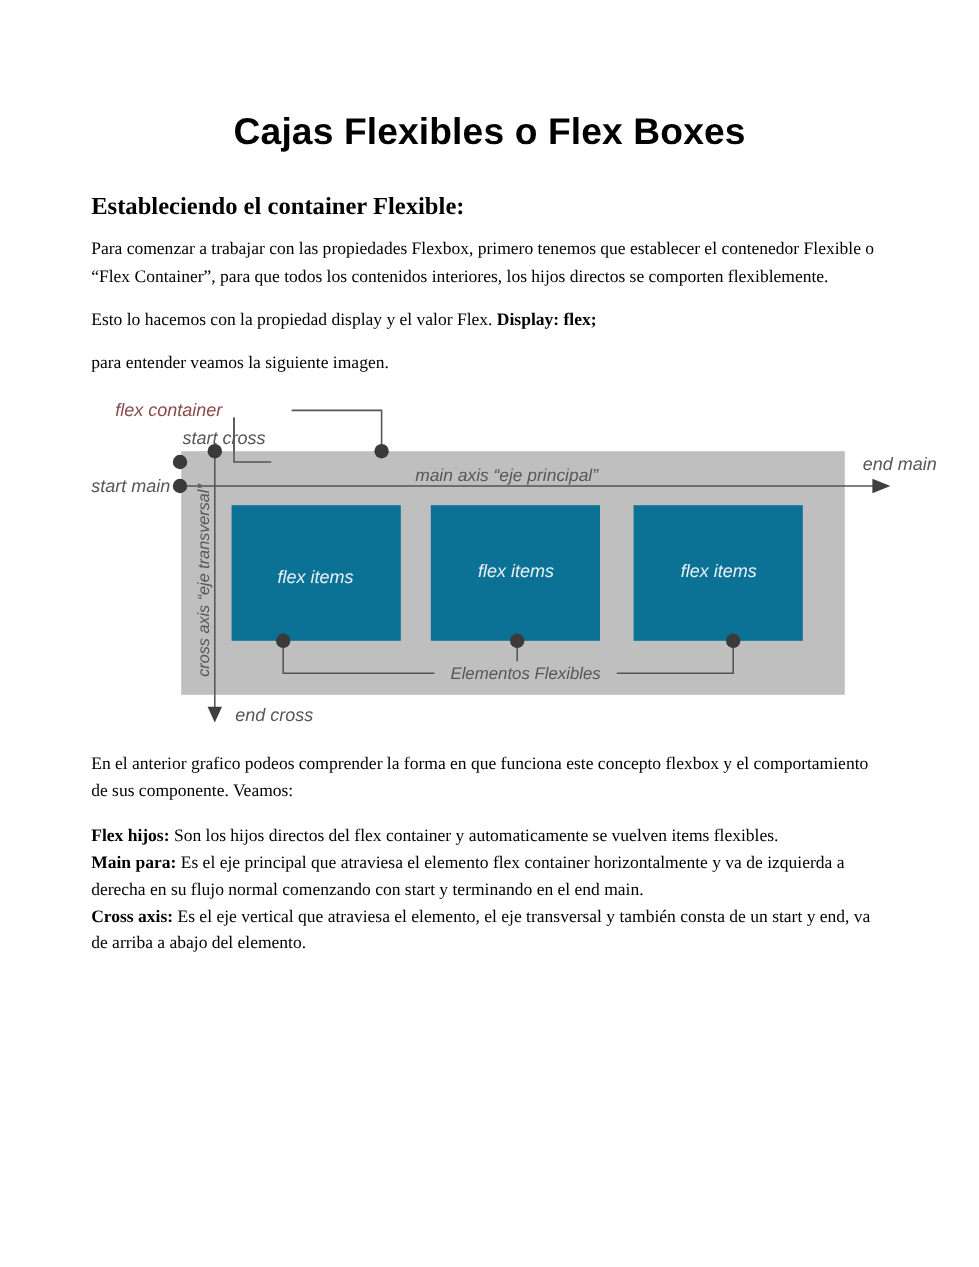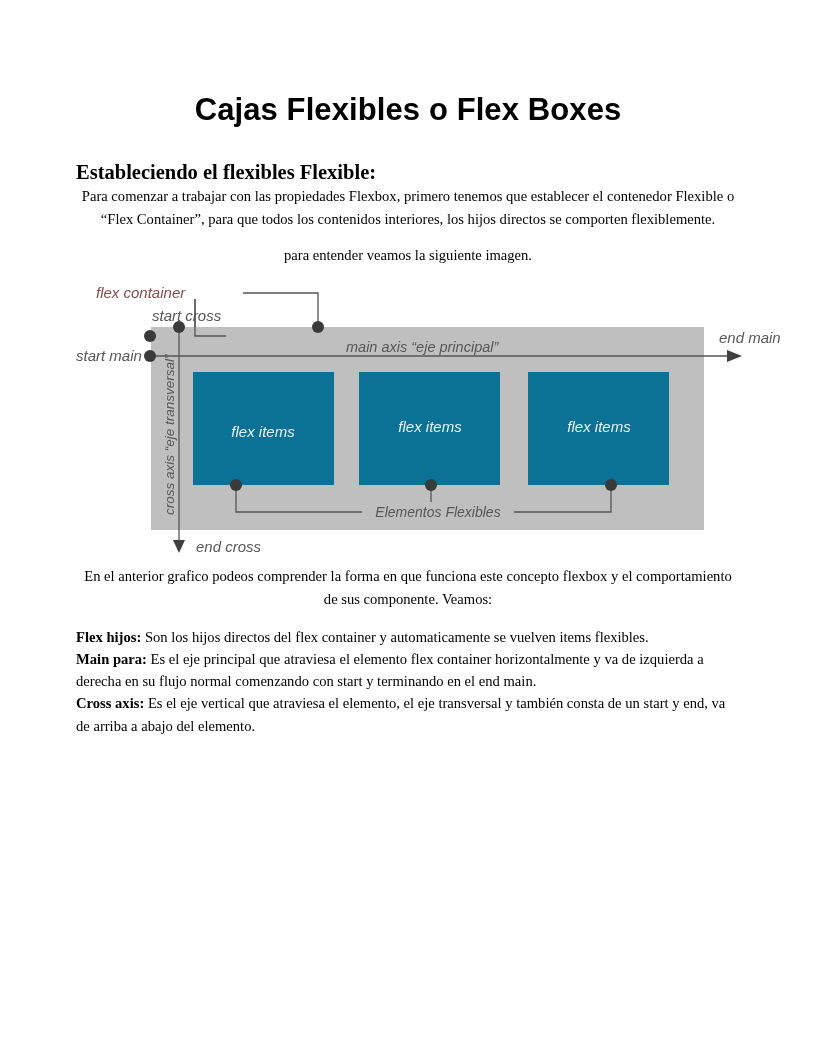--- a/index.html
+++ b/index.html
@@ -38,22 +38,22 @@
   .section-heading {
     font-family: "Liberation Serif", "DejaVu Serif", serif;
     font-size: 20.5px;
     font-weight: bold;
     margin: 30px 0 0 0;
     line-height: 1.3;
   }
   p.body-text {
     font-size: 14.6px;
     line-height: 1.53;
-    margin: 0 0 0 0;
-    text-align: center;
+    margin: 12px 0 0 0;
+    text-align: left;
   }
   p.body-text.tight {
     margin-top: 14px;
   }
   .bold {
     font-weight: bold;
   }
   .defs {
     font-size: 14.6px;
     line-height: 1.52;
@@ -75,24 +75,27 @@
     display: block;
   }
 </style>
 </head>
 <body>
 
 <div class="page">
 
   <h1 class="doc-title">Cajas Flexibles o Flex Boxes</h1>
 
-  <h2 class="section-heading">Estableciendo el flexibles Flexible:</h2>
+  <h2 class="section-heading">Estableciendo el container Flexible:</h2>
 
   <p class="body-text">Para comenzar a trabajar con las propiedades Flexbox, primero tenemos que establecer el contenedor Flexible o “Flex Container”, para que todos los contenidos interiores, los hijos directos se comporten flexiblemente.</p>
 
+  <p class="body-text tight">
+    <span>Esto lo hacemos con la propiedad display y el valor Flex. </span><span class="bold">Display: flex;</span>
+  </p>
 
   <p class="body-text tight">para entender veamos la siguiente imagen.</p>
 
   <div class="diagram-wrap">
     <svg class="diagram-svg" width="740" height="285" viewBox="0 0 740 285" xmlns="http://www.w3.org/2000/svg">
 
       <rect x="77" y="47" width="553" height="203" fill="#bfbfbf"></rect>
 
       <rect x="119" y="92" width="141" height="113" fill="#0b7296"></rect>
       <rect x="285" y="92" width="141" height="113" fill="#0b7296"></rect>

